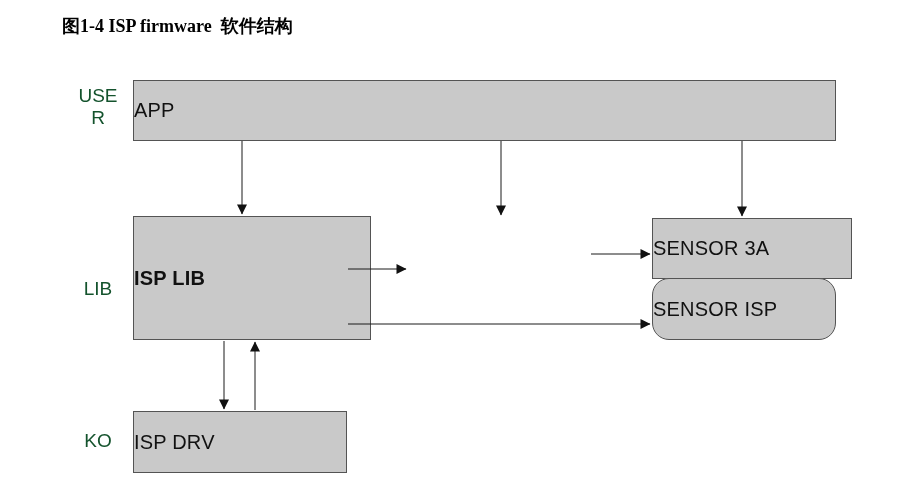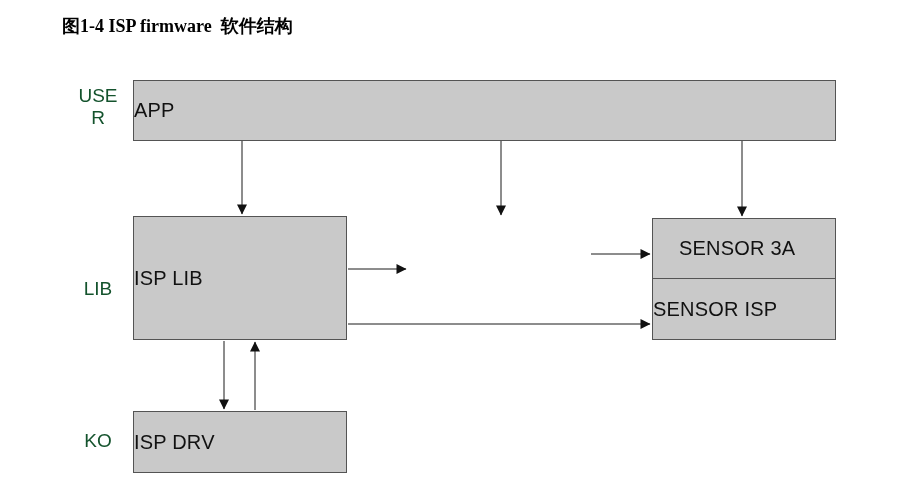--- a/index.html
+++ b/index.html
@@ -28,24 +28,24 @@
     box-sizing: border-box;
     background: #c9c9c9;
     border: 1px solid #545454;
     display: flex;
     align-items: center;
     font-size: 20px;
     color: #111111;
     letter-spacing: 0.2px;
   }
   .node-app        { left: 133px; top: 80px;  width: 703px; height: 61px; }
-  .node-isp-lib    { left: 133px; top: 216px; width: 214px; height: 124px; }
+  .node-isp-lib    { left: 133px; top: 216px; width: 238px; height: 124px; font-weight: bold; }
   .node-3a-lib     { left: 408px; top: 217px; width: 182px; height: 91px; }
-  .node-sensor-3a  { left: 652px; top: 218px; width: 184px; height: 61px; padding-left: 26px; }
-  .node-sensor-isp { left: 652px; top: 278px; width: 184px; height: 62px; }
+  .node-sensor-3a  { left: 652px; top: 218px; width: 200px; height: 61px; }
+  .node-sensor-isp { left: 652px; top: 278px; width: 184px; height: 62px; border-radius: 17px; }
   .node-isp-drv    { left: 133px; top: 411px; width: 214px; height: 62px; }
   .layer-label {
     position: absolute;
     left: 75px; width: 46px;
     text-align: center;
     font-size: 19px;
     line-height: 22px;
     color: #14532d;
     white-space: pre-line;
   }

